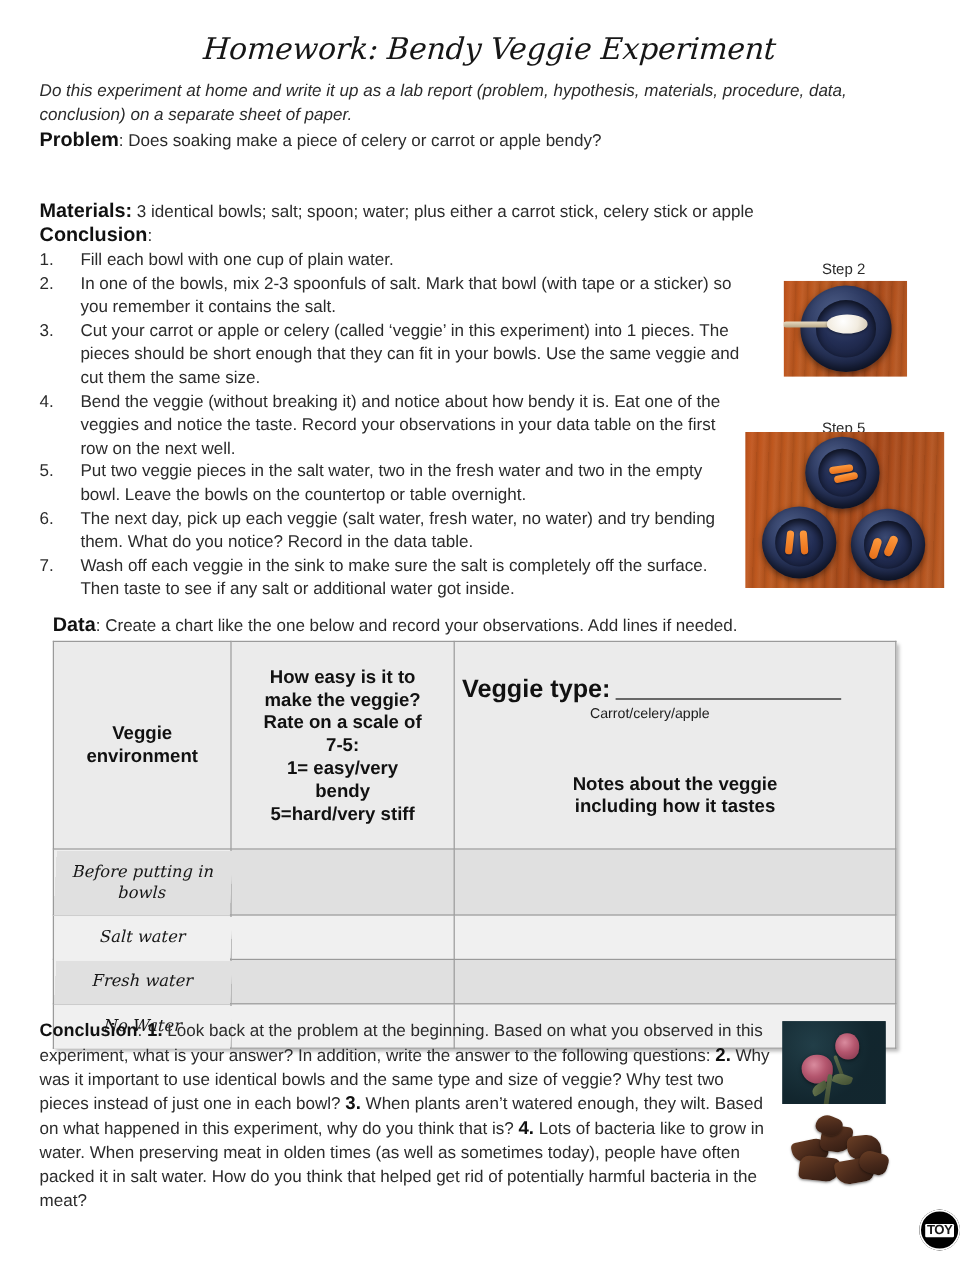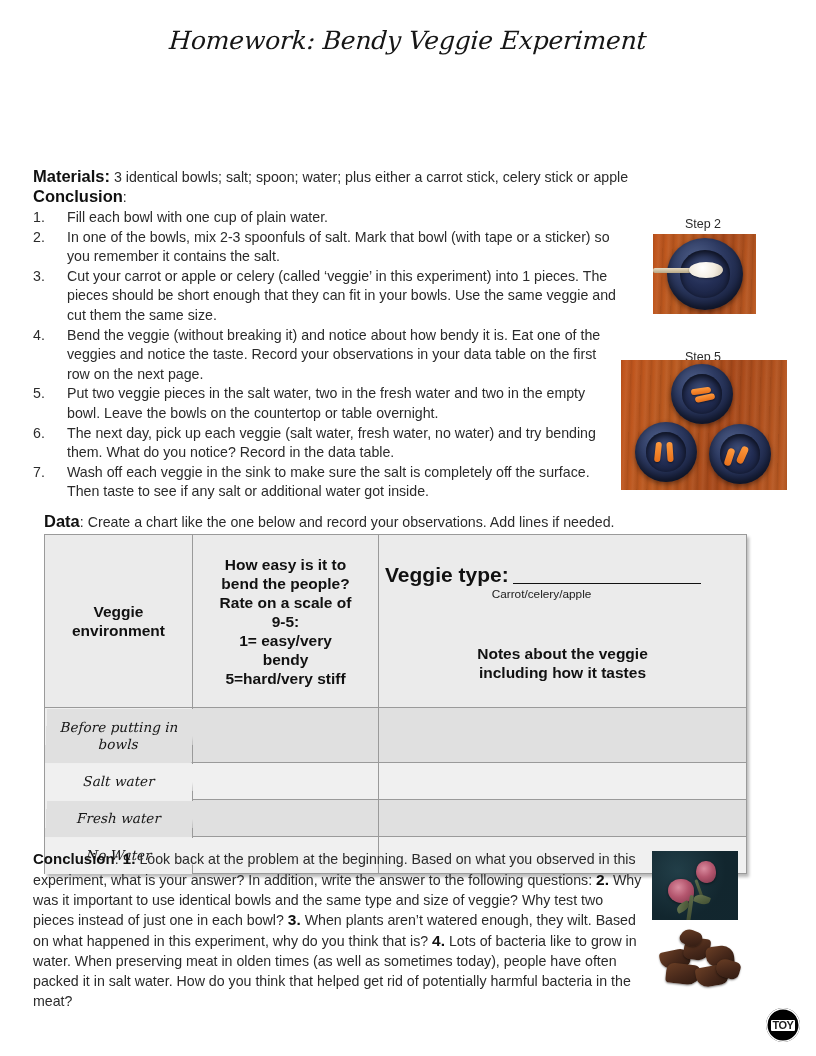--- a/index.html
+++ b/index.html
@@ -311,21 +311,25 @@
     border-radius: 1px;
   }
 </style>
 </head>
 <body>
 
 <div class="page">
 
   <div class="title">Homework: Bendy Veggie Experiment</div>
 
-
+  <div class="intro">Do this experiment at home and write it up as a lab report (problem, hypothesis, materials, procedure, data, conclusion) on a separate sheet of paper.</div>
+
+  <div class="sec" id="sec-problem">
+    <span class="lbl">Problem</span><span>: </span><span>Does soaking make a piece of celery or carrot or apple bendy?</span>
+  </div>
 
 
   <div class="sec" id="sec-materials">
     <span class="lbl">Materials:</span><span> </span><span>3 identical bowls; salt; spoon; water; plus either a carrot stick, celery stick or apple</span>
   </div>
 
   <div class="sec" id="sec-procedure">
     <span class="lbl">Conclusion</span><span>:</span>
   </div>
 
@@ -337,21 +341,21 @@
     <div class="proc-item">
       <span class="proc-num">2.</span>
       <span class="proc-txt">In one of the bowls, mix 2-3 spoonfuls of salt. Mark that bowl (with tape or a sticker) so you remember it contains the salt.</span>
     </div>
     <div class="proc-item">
       <span class="proc-num">3.</span>
       <span class="proc-txt">Cut your carrot or apple or celery (called ‘veggie’ in this experiment) into 1 pieces. The pieces should be short enough that they can fit in your bowls. Use the same veggie and cut them the same size.</span>
     </div>
     <div class="proc-item">
       <span class="proc-num">4.</span>
-      <span class="proc-txt">Bend the veggie (without breaking it) and notice about how bendy it is. Eat one of the veggies and notice the taste. Record your observations in your data table on the first row on the next page.</span>
+      <span class="proc-txt">Bend the veggie (without breaking it) and notice about how bendy it is. Eat one of the veggies and notice the taste. Record your observations in your data table on the first row on the next well.</span>
     </div>
     <div class="proc-item">
       <span class="proc-num">5.</span>
       <span class="proc-txt">Put two veggie pieces in the salt water, two in the fresh water and two in the empty bowl. Leave the bowls on the countertop or table overnight.</span>
     </div>
     <div class="proc-item">
       <span class="proc-num">6.</span>
       <span class="proc-txt">The next day, pick up each veggie (salt water, fresh water, no water) and try bending them. What do you notice? Record in the data table.</span>
     </div>
     <div class="proc-item">
@@ -402,23 +406,23 @@
           <col class="col-c">
       </colgroup>
       <tbody>
         <tr>
           <td class="hdr-cell">
             <div>Veggie</div>
             <div>environment</div>
           </td>
           <td class="hdr-cell">
             <div>How easy is it to</div>
-            <div>bend the people?</div>
+            <div>make the veggie?</div>
             <div>Rate on a scale of</div>
-            <div>9-5:</div>
+            <div>7-5:</div>
             <div>1= easy/very</div>
             <div>bendy</div>
             <div>5=hard/very stiff</div>
           </td>
           <td class="hdr-cell hdr-c">
             <div class="vt-line">
               <span>Veggie type:</span><span class="vt-underline"></span>
             </div>
             <span class="sub-note">Carrot/celery/apple</span>
             <span class="notes-line">Notes about the veggie</span>

